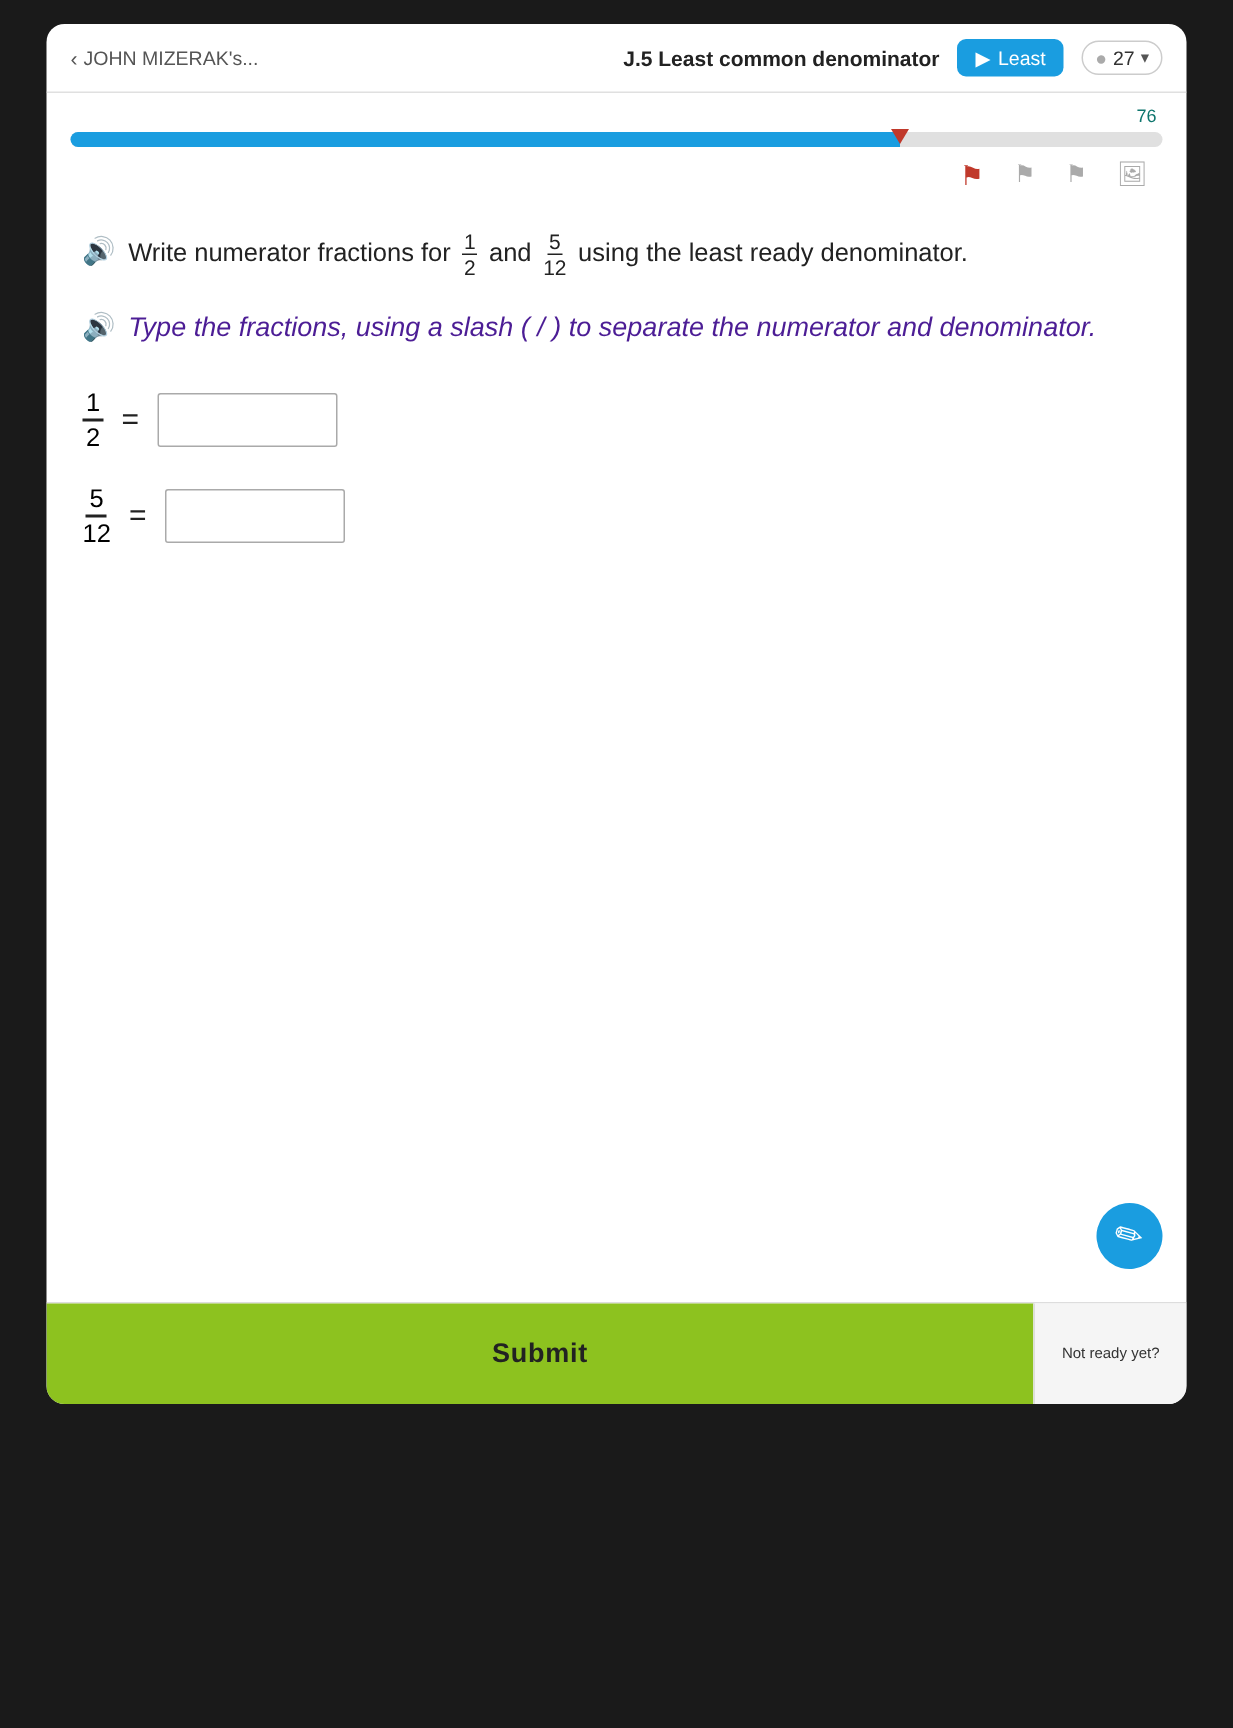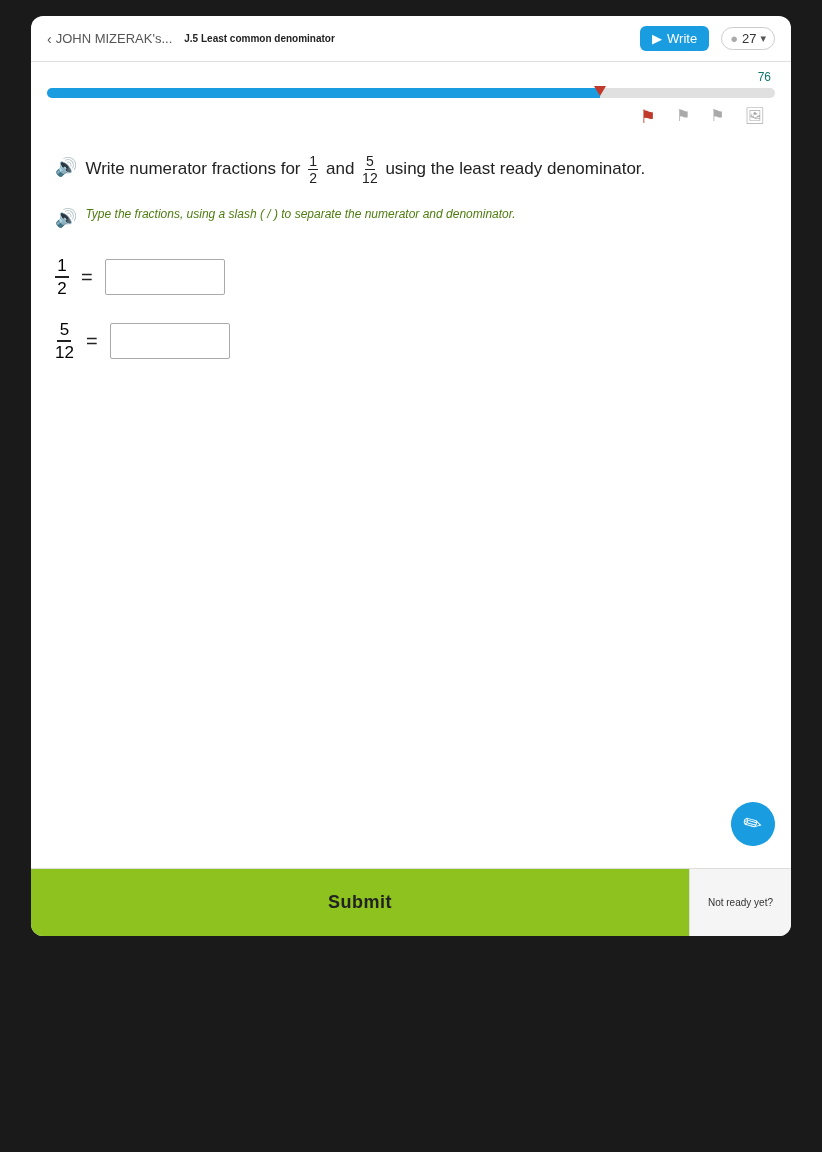--- a/index.html
+++ b/index.html
@@ -54,24 +54,24 @@
       white-space: nowrap;
     }
 
     .back-arrow {
       font-size: 14px;
       color: #555;
     }
 
     .header-title {
       font-weight: bold;
-      font-size: 10px;
+      font-size: 14px;
       color: #222;
       flex: 1;
-      text-align: left;
+      text-align: right;
     }
 
     .video-btn {
       background: #1a9de0;
       color: white;
       border: none;
       border-radius: 6px;
       padding: 5px 12px;
       font-size: 13px;
       cursor: pointer;
@@ -213,22 +213,22 @@
     }
 
     .type-instruction {
       display: flex;
       align-items: flex-start;
       gap: 8px;
       margin-bottom: 28px;
     }
 
     .type-text {
-      font-size: 12px;
-      color: #4d7c0f;
+      font-size: 18px;
+      color: #4c1d95;
       font-style: italic;
       line-height: 1.5;
     }
 
     
     .fraction-row {
       display: flex;
       align-items: center;
       margin-bottom: 24px;
       gap: 8px;
@@ -337,21 +337,21 @@
   <div class="card">
 
     <div class="header">
       <div class="back-btn">
         <span class="back-arrow">‹</span>
         <span>JOHN MIZERAK's...</span>
       </div>
       <div class="header-title">J.5 Least common denominator</div>
       <button class="video-btn">
         <span>▶</span>
-        <span>Write</span>
+        <span>Least</span>
       </button>
       <div class="score-badge">
         <span class="score-icon">●</span>
         <span>27</span>
         <span class="chevron-down">▾</span>
       </div>
     </div>
 
     <div class="progress-section">
       <div class="progress-label">76</div>

